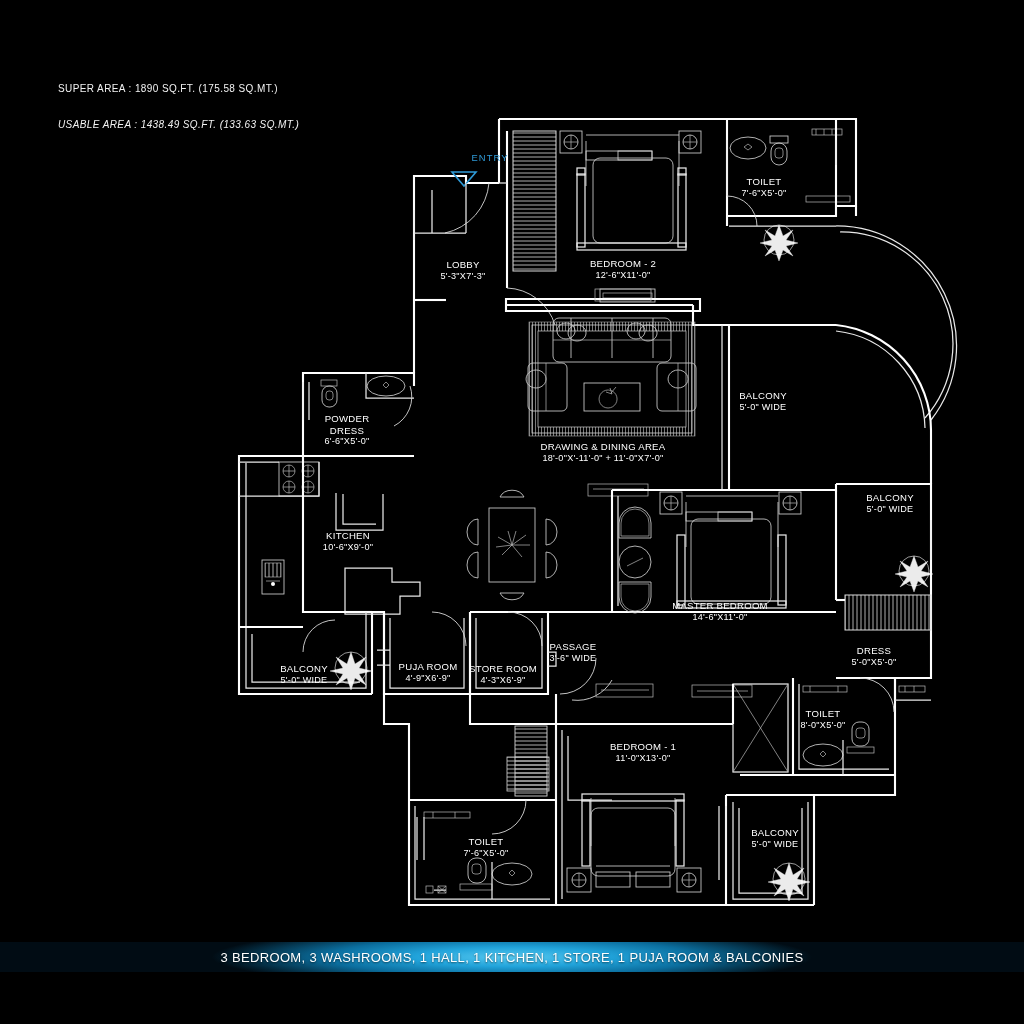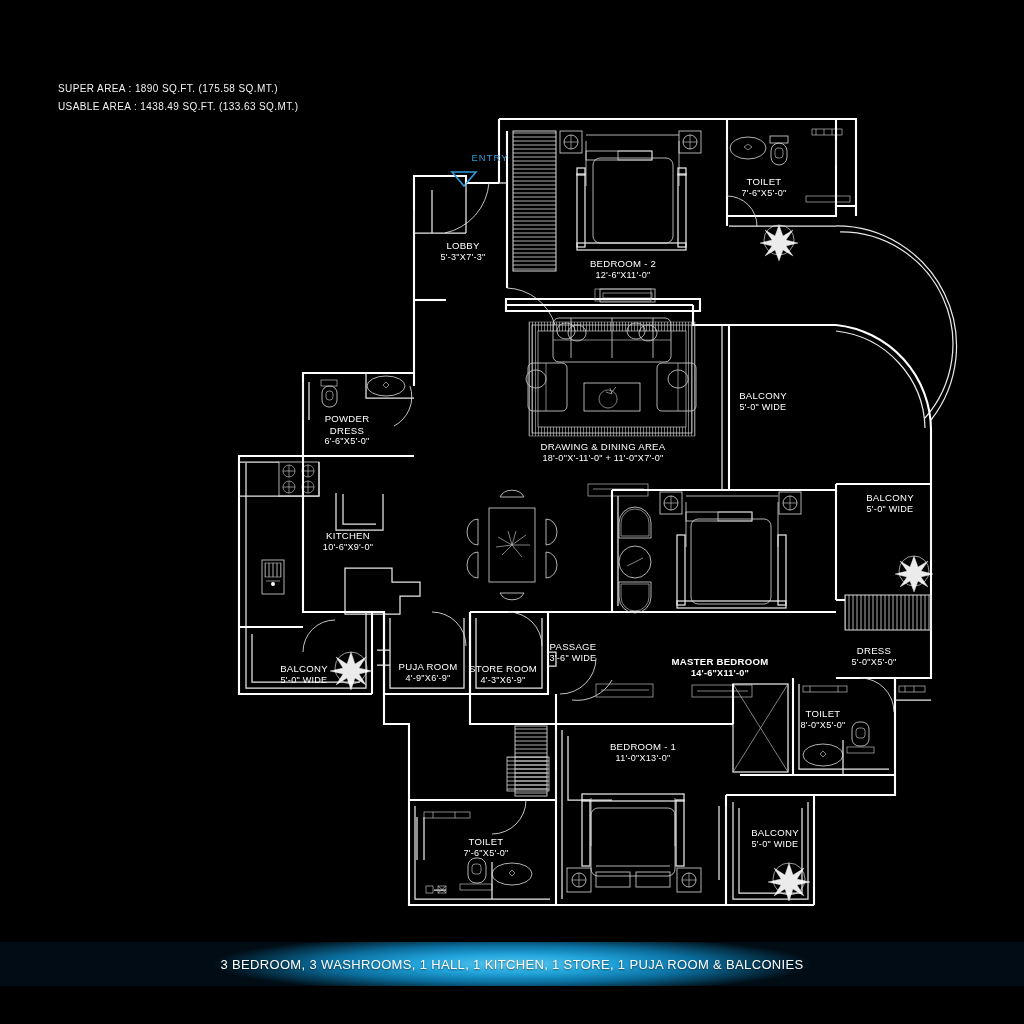--- a/index.html
+++ b/index.html
@@ -6,21 +6,21 @@
   body{width:1024px;height:1024px;overflow:hidden;position:relative;
        font-family:"Liberation Sans","DejaVu Sans",sans-serif;color:#fff;}
   #stage{position:absolute;inset:0;background:#000;}
 
   
   #header{position:absolute;left:58px;top:56px;}
   #plan-title{font-size:16px;letter-spacing:7px;color:#2e9bd6;font-weight:400;
               text-shadow:0 0 6px rgba(46,155,214,.55);}
   .area-line{font-size:10px;letter-spacing:.4px;color:#f2f2f2;margin-top:2px;white-space:nowrap;}
   #area-super{margin-top:27px;}
-  #area-usable{margin-top:7px;}
+  #area-usable{margin-top:25px;font-style:italic;}
 
   
   #plan-wrap{position:absolute;left:0;top:0;width:1024px;height:1024px;}
   svg#plan{display:block;width:1024px;height:1024px;}
   .w   {fill:none;stroke:#ffffff;stroke-width:2.1;}        
   .w2  {fill:none;stroke:#e8e8e8;stroke-width:1.25;}       
   .w3  {fill:none;stroke:#cfcfcf;stroke-width:.85;}        
   .w4  {fill:none;stroke:#b9b9b9;stroke-width:.7;}         
   .swing{fill:none;stroke:#d8d8d8;stroke-width:.9;}
   .hatchline{stroke:#d9d9d9;stroke-width:.8;}
@@ -28,21 +28,21 @@
   
   .lbl{position:absolute;text-align:center;color:#ffffff;
        font-size:9.6px;line-height:11.6px;letter-spacing:.25px;white-space:nowrap;
        transform:translate(-50%,0);pointer-events:none;}
   .lbl .nm{display:block;}
   .lbl .dim{display:block;font-size:9.1px;}
   #entry-label{position:absolute;color:#2f9bd8;font-size:9.4px;letter-spacing:1.1px;
                transform:translate(-50%,0);margin-left:26px;}
 
   
-  #banner{position:absolute;left:0;top:942px;width:1024px;height:44px;
+  #banner{position:absolute;left:0;top:942px;width:1024px;height:30px;
           background:
             radial-gradient(ellipse 300px 30px at 50% 50%, #57c8ef 0%, #21a3da 32%, #0b6e9e 62%, #05364f 84%, #010c14 100%),
             linear-gradient(90deg,#000 0%,#032234 14%,#06506f 40%,#0b86b8 50%,#06506f 60%,#032234 86%,#000 100%);
           display:flex;align-items:center;justify-content:center;text-align:center;}
   #banner-text{font-size:13px;letter-spacing:.35px;color:#fff;
                text-shadow:0 1px 2px rgba(0,0,0,.55);}
 </style>
 </head>
 <body>
 
@@ -452,21 +452,21 @@
       <path class="w2" d="M556,730 L556,760 M556,770 L556,800"></path>
       <path class="w2" d="M931,520 L931,560"></path>
       <path class="w2" d="M414,210 L414,240"></path>
     </g>
   </svg>
   </div>
 
   <div id="entry-label" style="left: 464px; top: 152px; color: rgb(47, 155, 216);">ENTRY</div>
 
   <div id="room-labels">
-      <div class="lbl" style="left: 463px; top: 240px;">
+      <div class="lbl" style="left: 463px; top: 259px;">
         <span class="nm">LOBBY</span>
         <span class="dim">5'-3"X7'-3"</span>
       </div>
       <div class="lbl" style="left: 623px; top: 258px;">
         <span class="nm">BEDROOM - 2</span>
         <span class="dim">12'-6"X11'-0"</span>
       </div>
       <div class="lbl" style="left: 764px; top: 176px;">
         <span class="nm">TOILET</span>
         <span class="dim">7'-6"X5'-0"</span>
@@ -487,21 +487,21 @@
         <span class="dim">6'-6"X5'-0"</span>
       </div>
       <div class="lbl" style="left: 603px; top: 441px;">
         <span class="nm">DRAWING &amp; DINING AREA</span>
         <span class="dim">18'-0"X'-11'-0" + 11'-0"X7'-0"</span>
       </div>
       <div class="lbl" style="left: 348px; top: 530px;">
         <span class="nm">KITCHEN</span>
         <span class="dim">10'-6"X9'-0"</span>
       </div>
-      <div class="lbl" style="left: 720px; top: 656px; font-weight: bold;">
+      <div class="lbl" style="left: 720px; top: 600px;">
         <span class="nm">MASTER BEDROOM</span>
         <span class="dim">14'-6"X11'-0"</span>
       </div>
       <div class="lbl" style="left: 874px; top: 645px;">
         <span class="nm">DRESS</span>
         <span class="dim">5'-0"X5'-0"</span>
       </div>
       <div class="lbl" style="left: 304px; top: 663px;">
         <span class="nm">BALCONY</span>
         <span class="dim">5'-0" WIDE</span>

